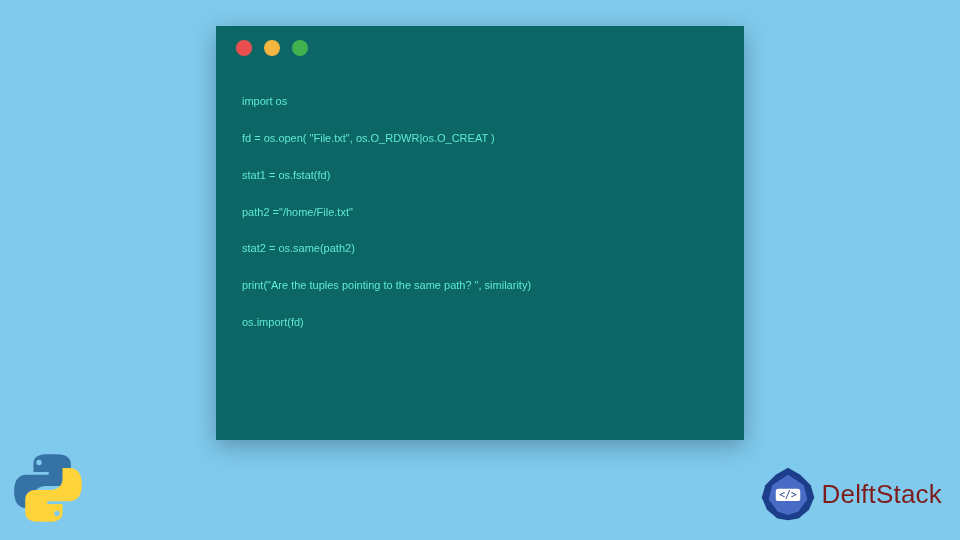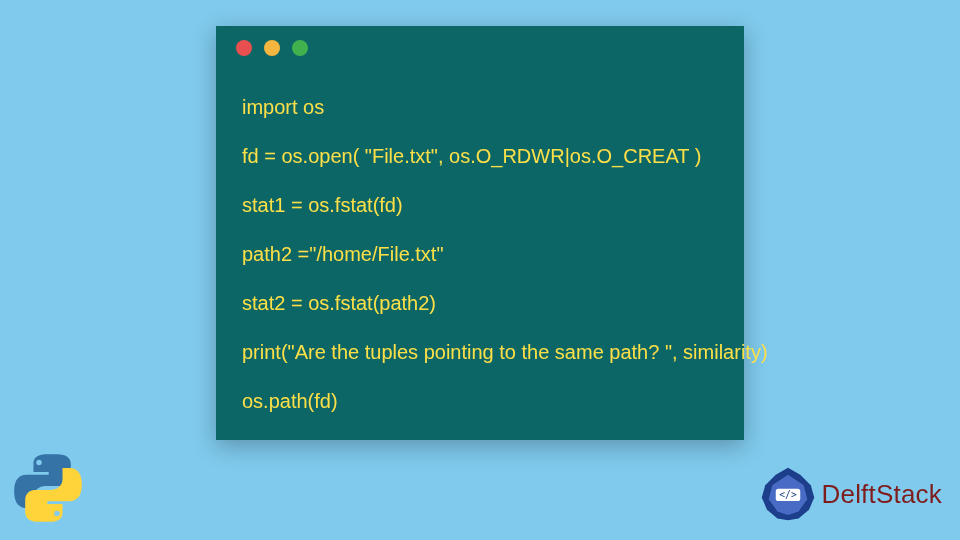--- a/index.html
+++ b/index.html
@@ -27,22 +27,22 @@
     }
     .dot {
       width: 16px; height: 16px;
       border-radius: 50%;
     }
     .dot.red { background: #e94f4f; }
     .dot.yellow { background: #f4b63f; }
     .dot.green { background: #3fb24f; }
     .code-body {
       padding: 10px 14px 20px 26px;
-      color: #fde047;
-      font-size: 20px;
+      color: #5eead4;
+      font-size: 11px;
       line-height: 1.35;
     }
     .code-line {
       margin: 22px 0;
       white-space: pre;
       font-family: "Helvetica Neue", Helvetica, Arial, sans-serif;
     }
     .python-logo {
       position: absolute;
       left: 10px;
@@ -75,23 +75,23 @@
   <div class="titlebar">
     <span class="dot red"></span>
     <span class="dot yellow"></span>
     <span class="dot green"></span>
   </div>
   <div class="code-body">
     <div class="code-line">import os</div>
     <div class="code-line">fd = os.open( "File.txt", os.O_RDWR|os.O_CREAT )</div>
     <div class="code-line">stat1 = os.fstat(fd)</div>
     <div class="code-line">path2 ="/home/File.txt"</div>
-    <div class="code-line">stat2 = os.fstat(path2)</div>
+    <div class="code-line">stat2 = os.same(path2)</div>
     <div class="code-line">print("Are the tuples pointing to the same path? ", similarity)</div>
-    <div class="code-line">os.path(fd)</div>
+    <div class="code-line">os.import(fd)</div>
   </div>
 </div>
 
 <div class="python-logo">
   <svg viewBox="0 0 110 110" width="76" height="76">
     <path fill="#3572A5" d="M54 6c-18 0-20 8-20 14v12h22v4H24c-10 0-18 6-18 24s8 24 18 24h10V68c0-10 8-16 18-16h22c8 0 14-6 14-14V20c0-8-6-14-20-14H54zm-12 8a4 4 0 1 1 0 8 4 4 0 0 1 0-8z"></path>
     <path fill="#FFD43B" d="M56 104c18 0 20-8 20-14V78H54v-4h32c10 0 18-6 18-24S96 26 86 26H76v16c0 10-8 16-18 16H36c-8 0-14 6-14 14v18c0 8 6 14 20 14h14zm12-8a4 4 0 1 1 0-8 4 4 0 0 1 0 8z"></path>
   </svg>
 </div>
 

